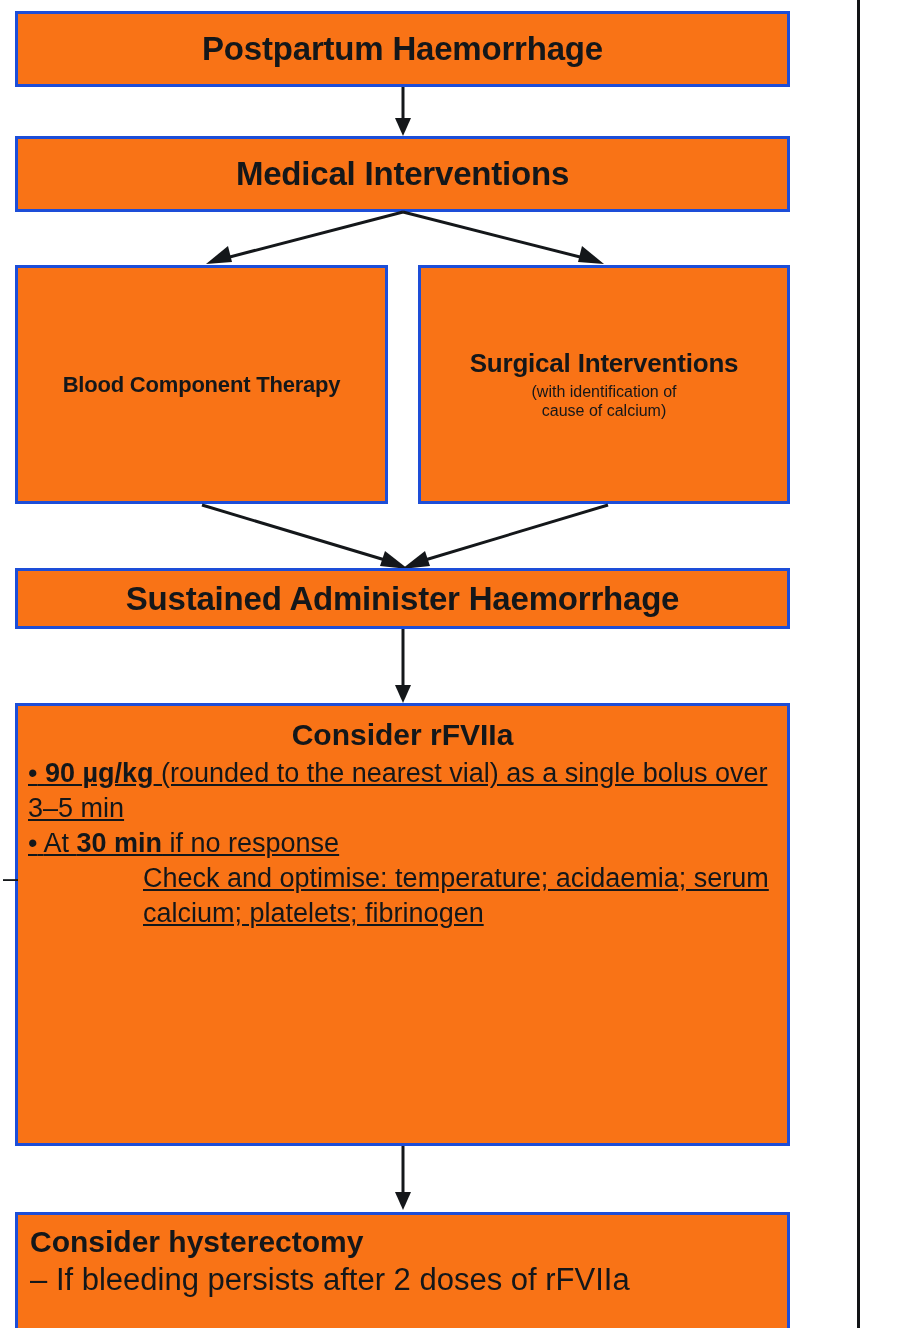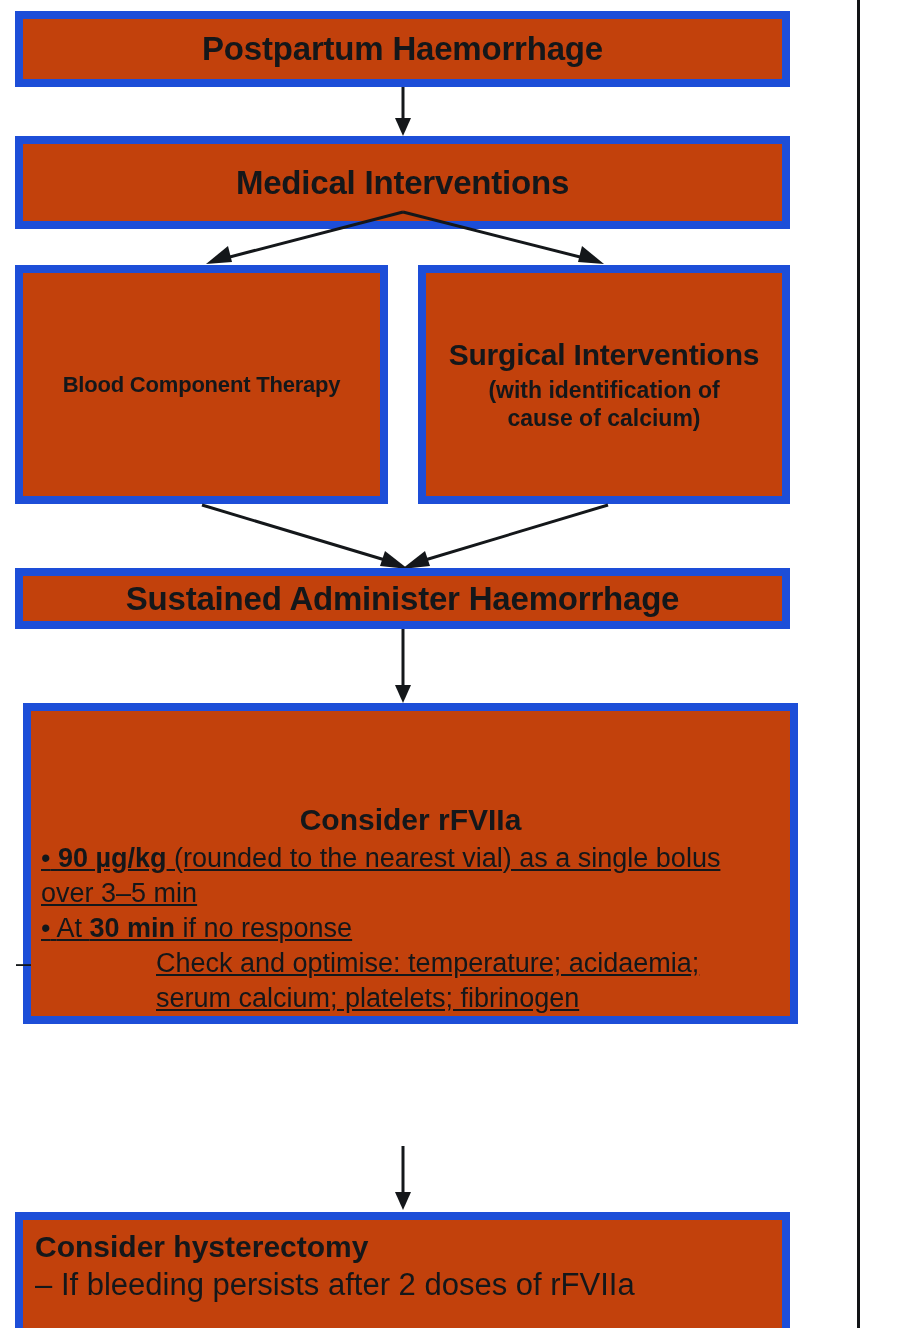--- a/index.html
+++ b/index.html
@@ -27,53 +27,53 @@
     left: 857px;
     width: 3px;
     height: 1328px;
     background: #111316;
   }
 
   
   .box {
     position: absolute;
     box-sizing: border-box;
-    background: #c2410c;
-    border: 8px solid #1d4ed8;
+    background: #f97316;
+    border: 3px solid #1d4ed8;
     color: #14171a;
     display: flex;
     flex-direction: column;
     justify-content: center;
   }
   .box.center { align-items: center; text-align: center; }
 
   .box-title {
     font-weight: bold;
     line-height: 1.08;
     letter-spacing: -0.2px;
   }
 
   
   #box-pph        { left: 15px;  top: 11px;   width: 775px; height: 76px; }
-  #box-medical    { left: 15px;  top: 136px;  width: 775px; height: 93px; }
+  #box-medical    { left: 15px;  top: 136px;  width: 775px; height: 76px; }
   #box-blood      { left: 15px;  top: 265px;  width: 373px; height: 239px; }
   #box-surgical   { left: 418px; top: 265px;  width: 372px; height: 239px; }
   #box-sustained  { left: 15px;  top: 568px;  width: 775px; height: 61px; }
-  #box-rfviia     { left: 15px;  top: 703px;  width: 775px; height: 321px; justify-content: flex-end; margin-left: 8px; }
+  #box-rfviia     { left: 15px;  top: 703px;  width: 775px; height: 443px; justify-content: flex-start; }
   #box-hyst       { left: 15px;  top: 1212px; width: 775px; height: 140px; justify-content: flex-start; }
 
   #box-pph .box-title,
   #box-medical .box-title { font-size: 33px; }
   #box-sustained .box-title { font-size: 33px; }
 
   #box-blood .box-title   { font-size: 22px; line-height: 1.32; }
-  #box-surgical .box-title{ font-size: 30px; line-height: 1.22; }
+  #box-surgical .box-title{ font-size: 26px; line-height: 1.22; }
   .box-sub {
-    font-weight: bold;
-    font-size: 23px;
+    font-weight: normal;
+    font-size: 16px;
     line-height: 1.22;
     margin-top: 2px;
     text-align: right;
   }
 
   
   .rf-head {
     font-weight: bold;
     font-size: 30px;
     text-align: center;

